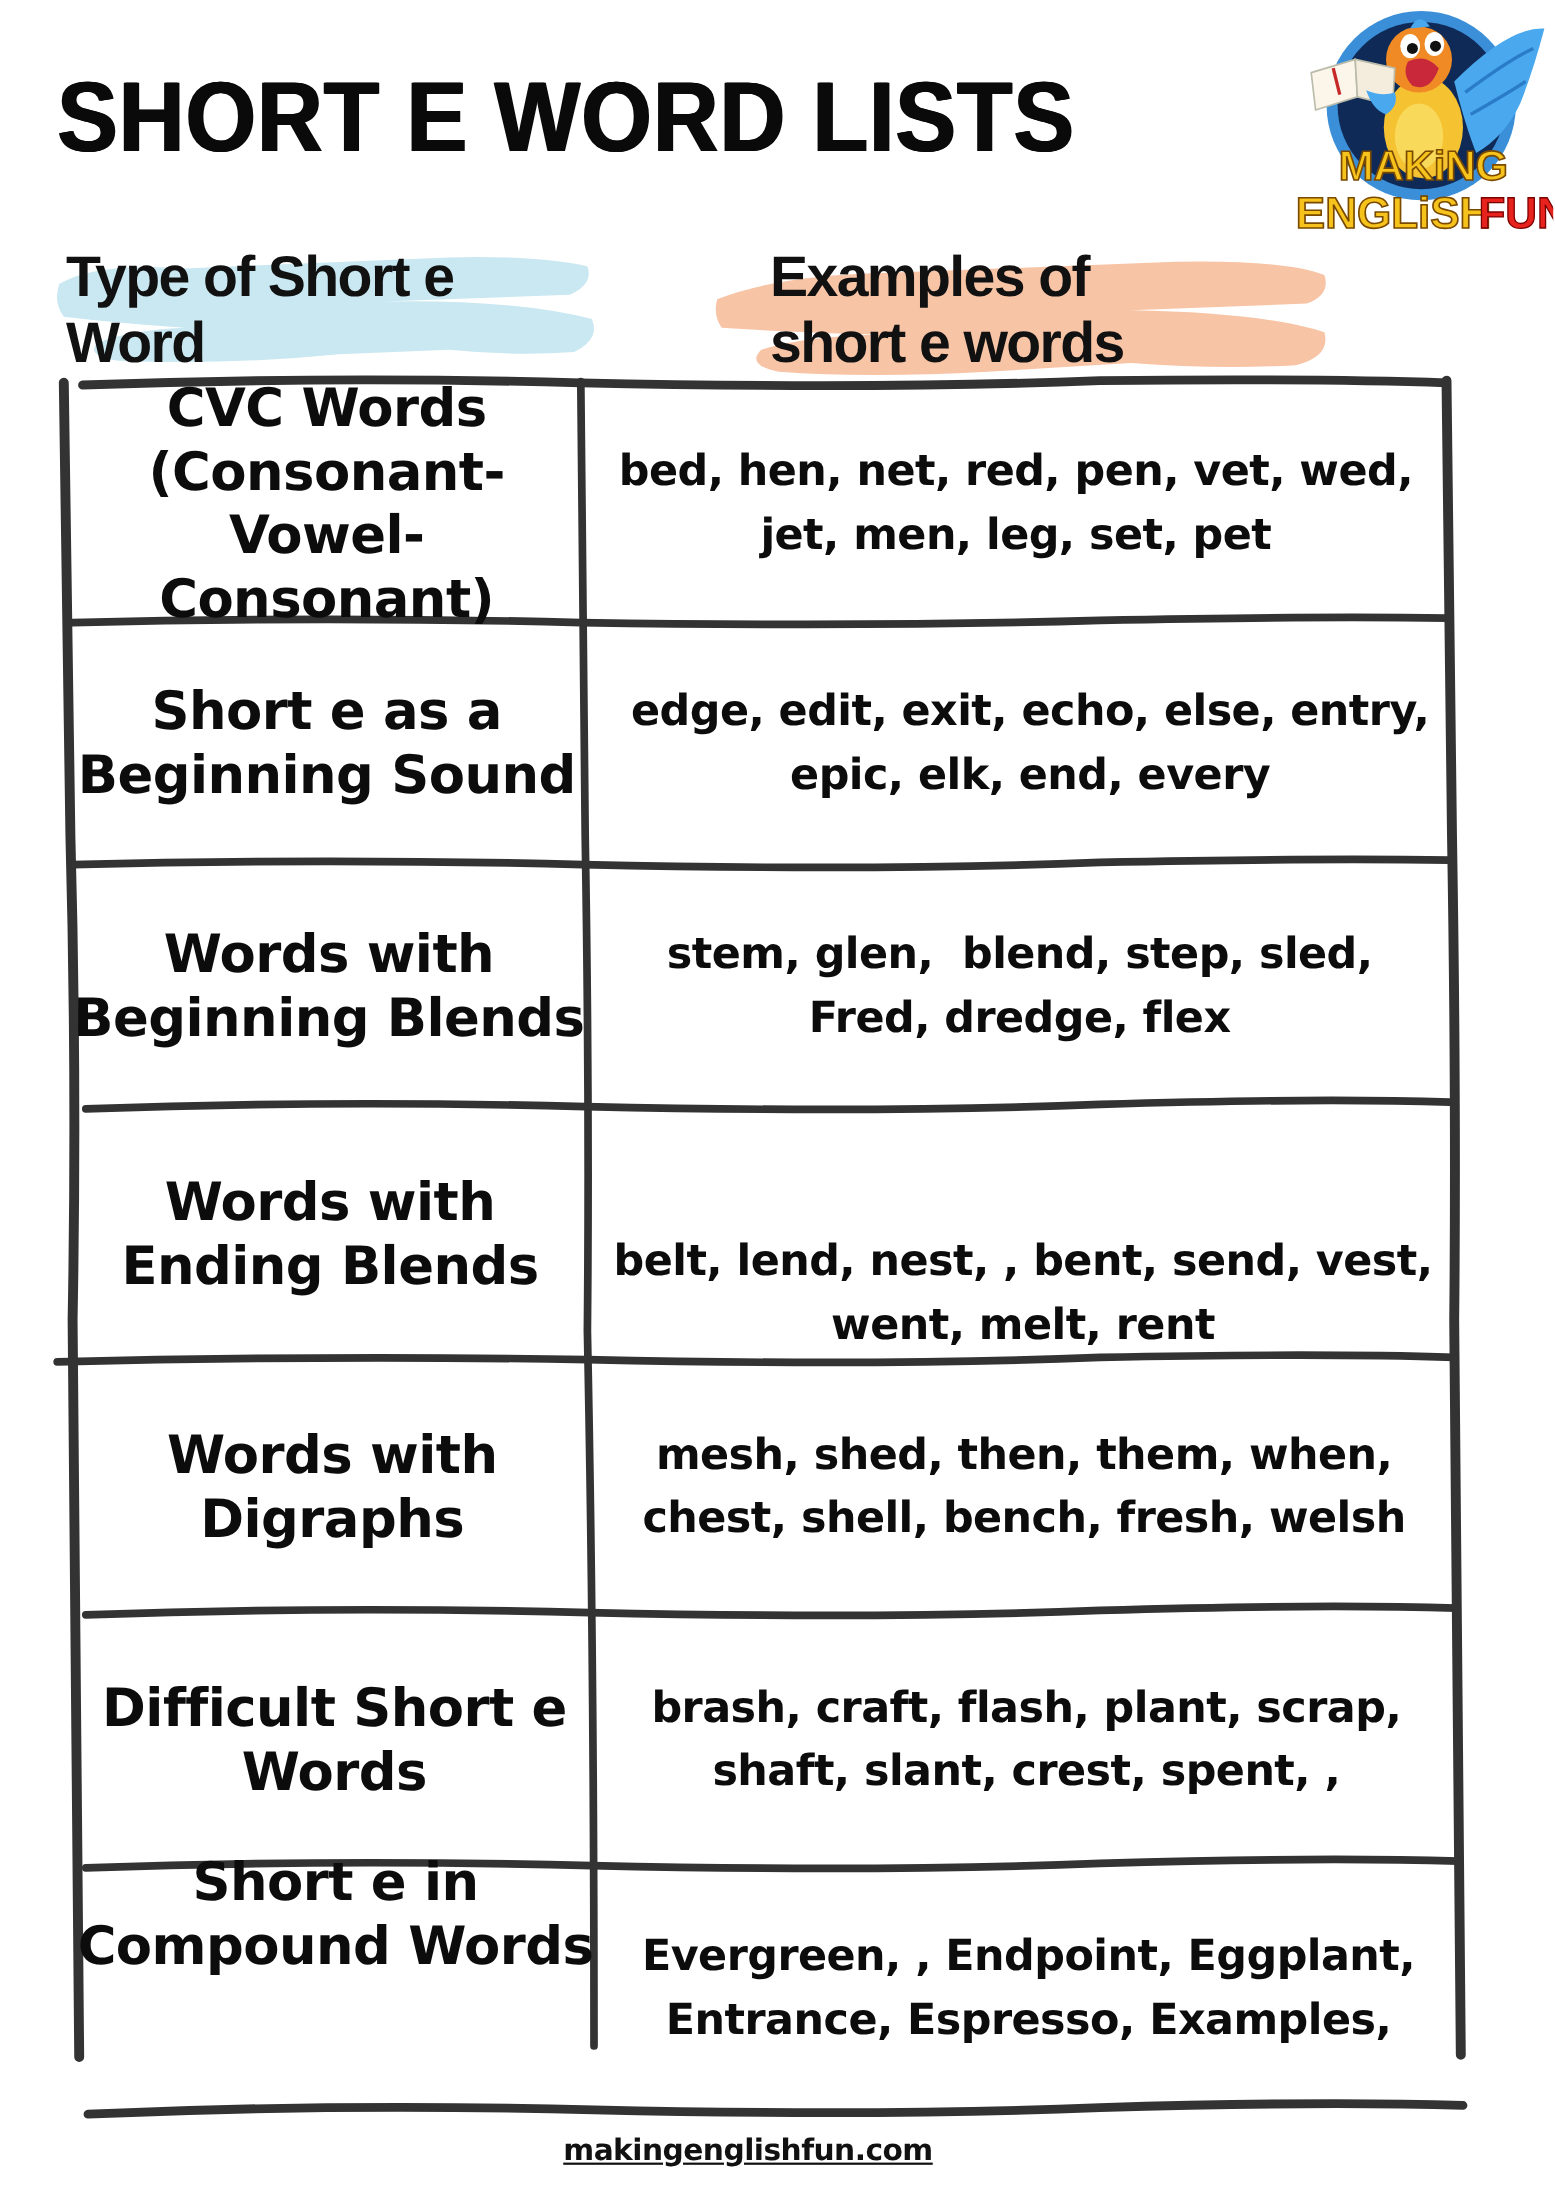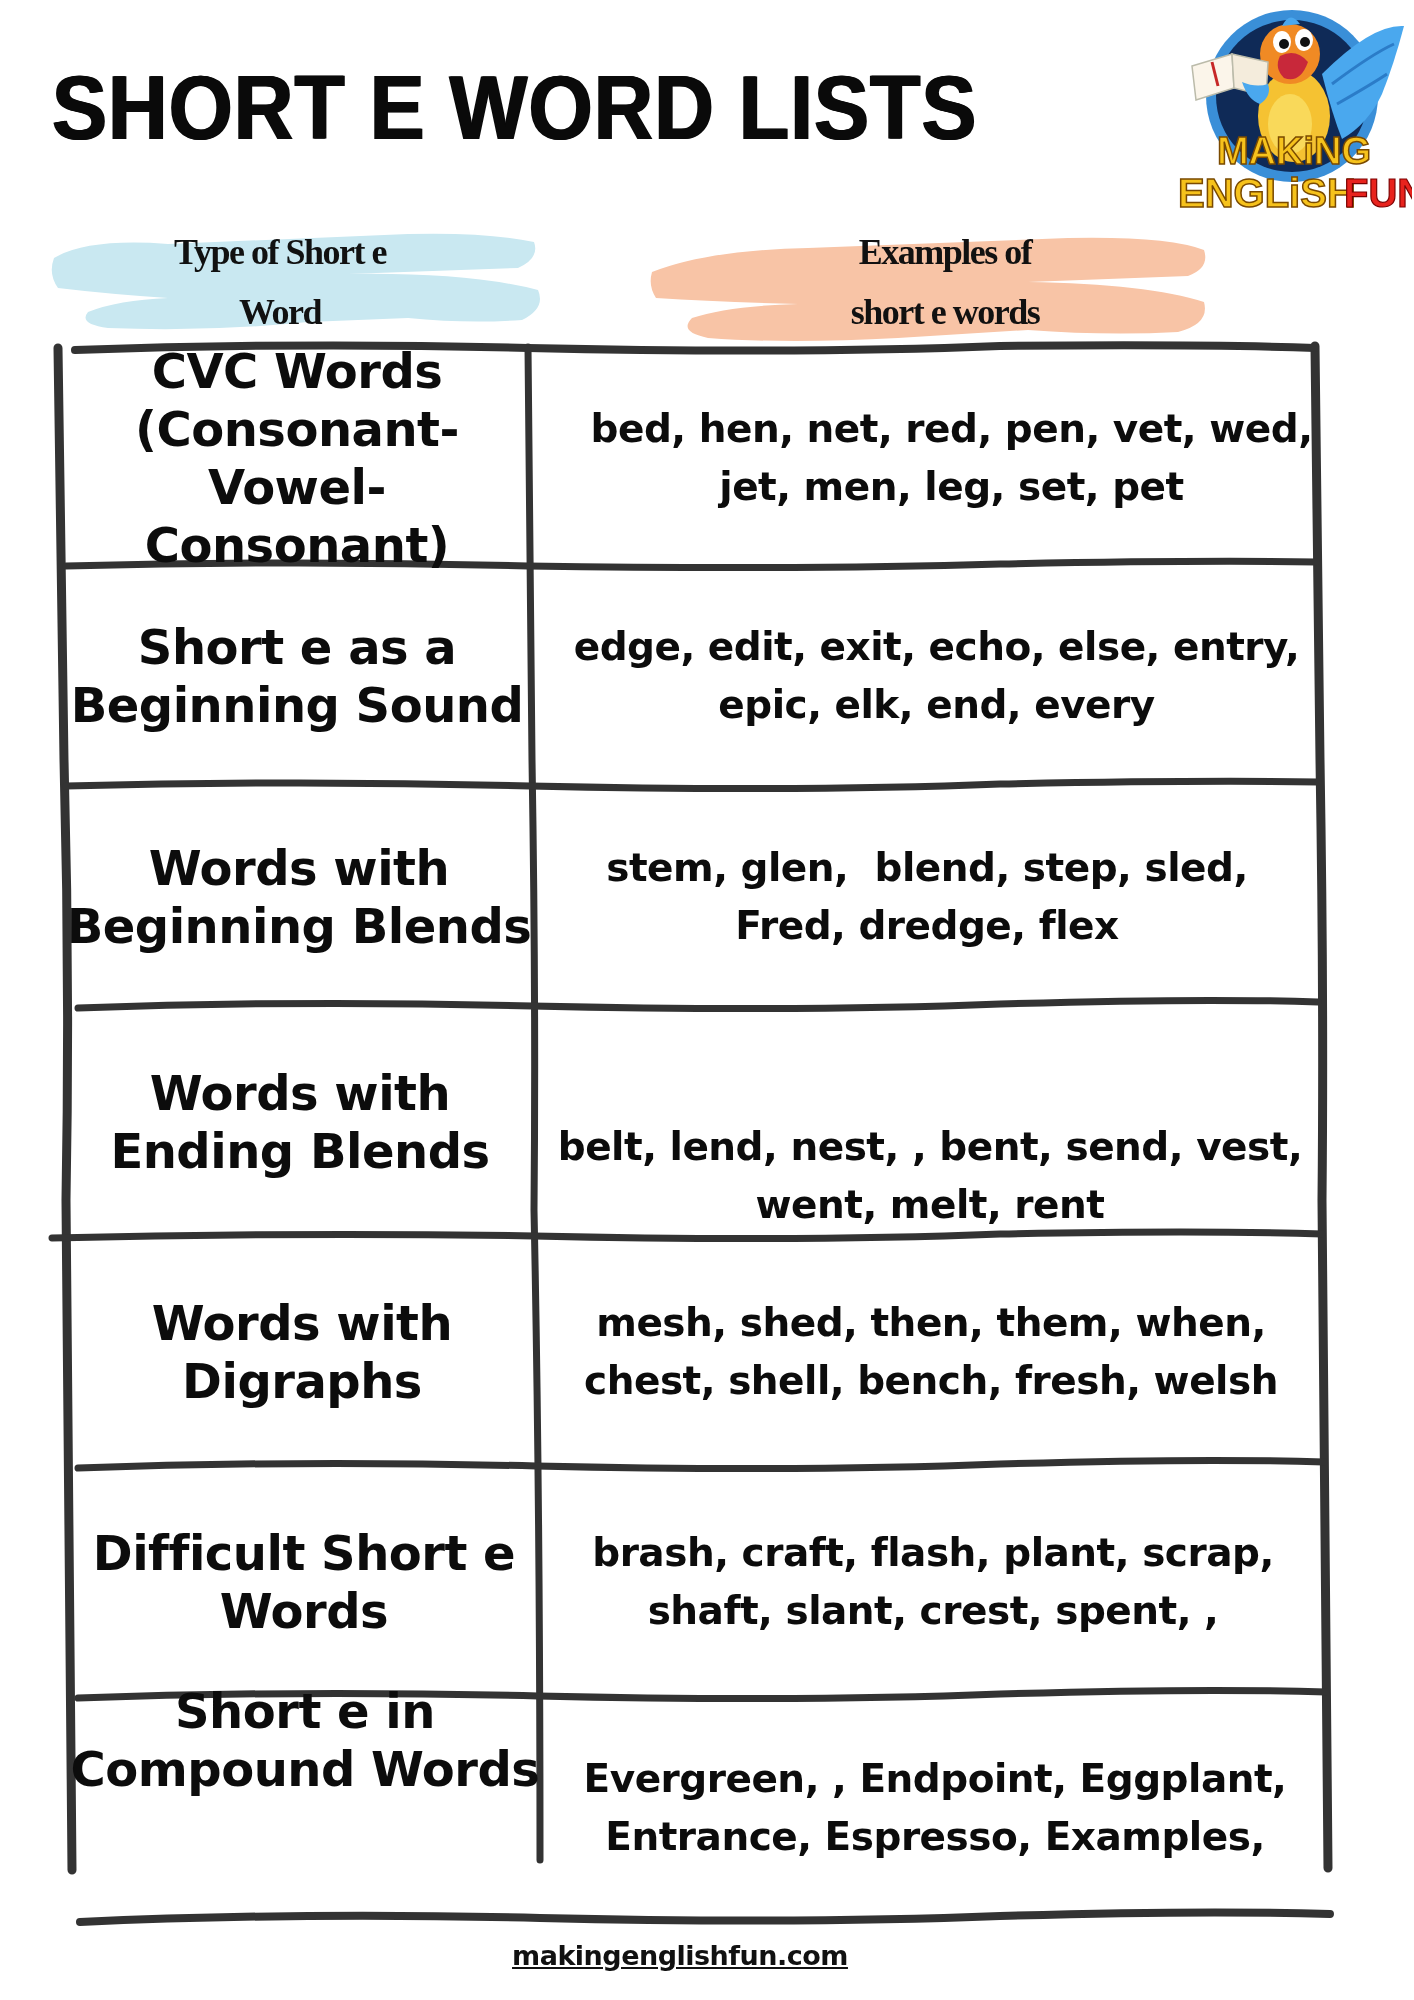--- a/index.html
+++ b/index.html
@@ -15,23 +15,23 @@
       text-shadow: 1px 0 0 #0a0a0a, -1px 0 0 #0a0a0a;
     }
 
     .logo { position: absolute; left: 1172px; top: 4px; width: 240px; height: 216px; }
 
     .brush { position: absolute; }
     .brush-blue { left: 48px; top: 228px; width: 500px; height: 108px; }
     .brush-peach { left: 648px; top: 232px; width: 565px; height: 112px; }
 
     .hdr {
-      position: absolute; text-align: center;
-      font-family: Liberation Serif, serif; font-weight: 700;
-      font-size: 36px; line-height: 60px; letter-spacing: -1.5px; color: #111;
+      position: absolute; text-align: left;
+      font-family: Liberation Sans, sans-serif; font-weight: 700;
+      font-size: 52px; line-height: 60px; letter-spacing: -1.5px; color: #111;
     }
     .hdr-left { left: 60px; top: 222px; width: 440px; }
     .hdr-right { left: 700px; top: 222px; width: 490px; }
 
     .grid-svg { position: absolute; left: 0; top: 0; width: 1414px; height: 2000px; pointer-events: none; }
 
     .cell {
       position: absolute; display: flex; align-items: center; justify-content: center;
       text-align: center; font-family: "DejaVu Sans", sans-serif; font-weight: 700;
       color: #0c0c0c; letter-spacing: -0.5px;
@@ -116,21 +116,21 @@
   </g>
 </svg>
 
 <div class="cell cell-type" style="left:66px; top:352px; width:462px; height:212px;">
   <div>
     <div>CVC Words</div>
     <div>(Consonant-Vowel-</div>
     <div>Consonant)</div>
   </div>
 </div>
-<div class="cell cell-ex" style="left:560px; top:352px; width:783px; height:212px;">
+<div class="cell cell-ex" style="left:532px; top:352px; width:783px; height:212px;">
   <div>
     <div>bed, hen, net, red, pen, vet, wed,</div>
     <div>jet, men, leg, set, pet</div>
   </div>
 </div>
 
 <div class="cell cell-type" style="left:66px; top:568px; width:462px; height:216px;">
   <div>
     <div>Short e as a</div>
     <div>Beginning Sound</div>

